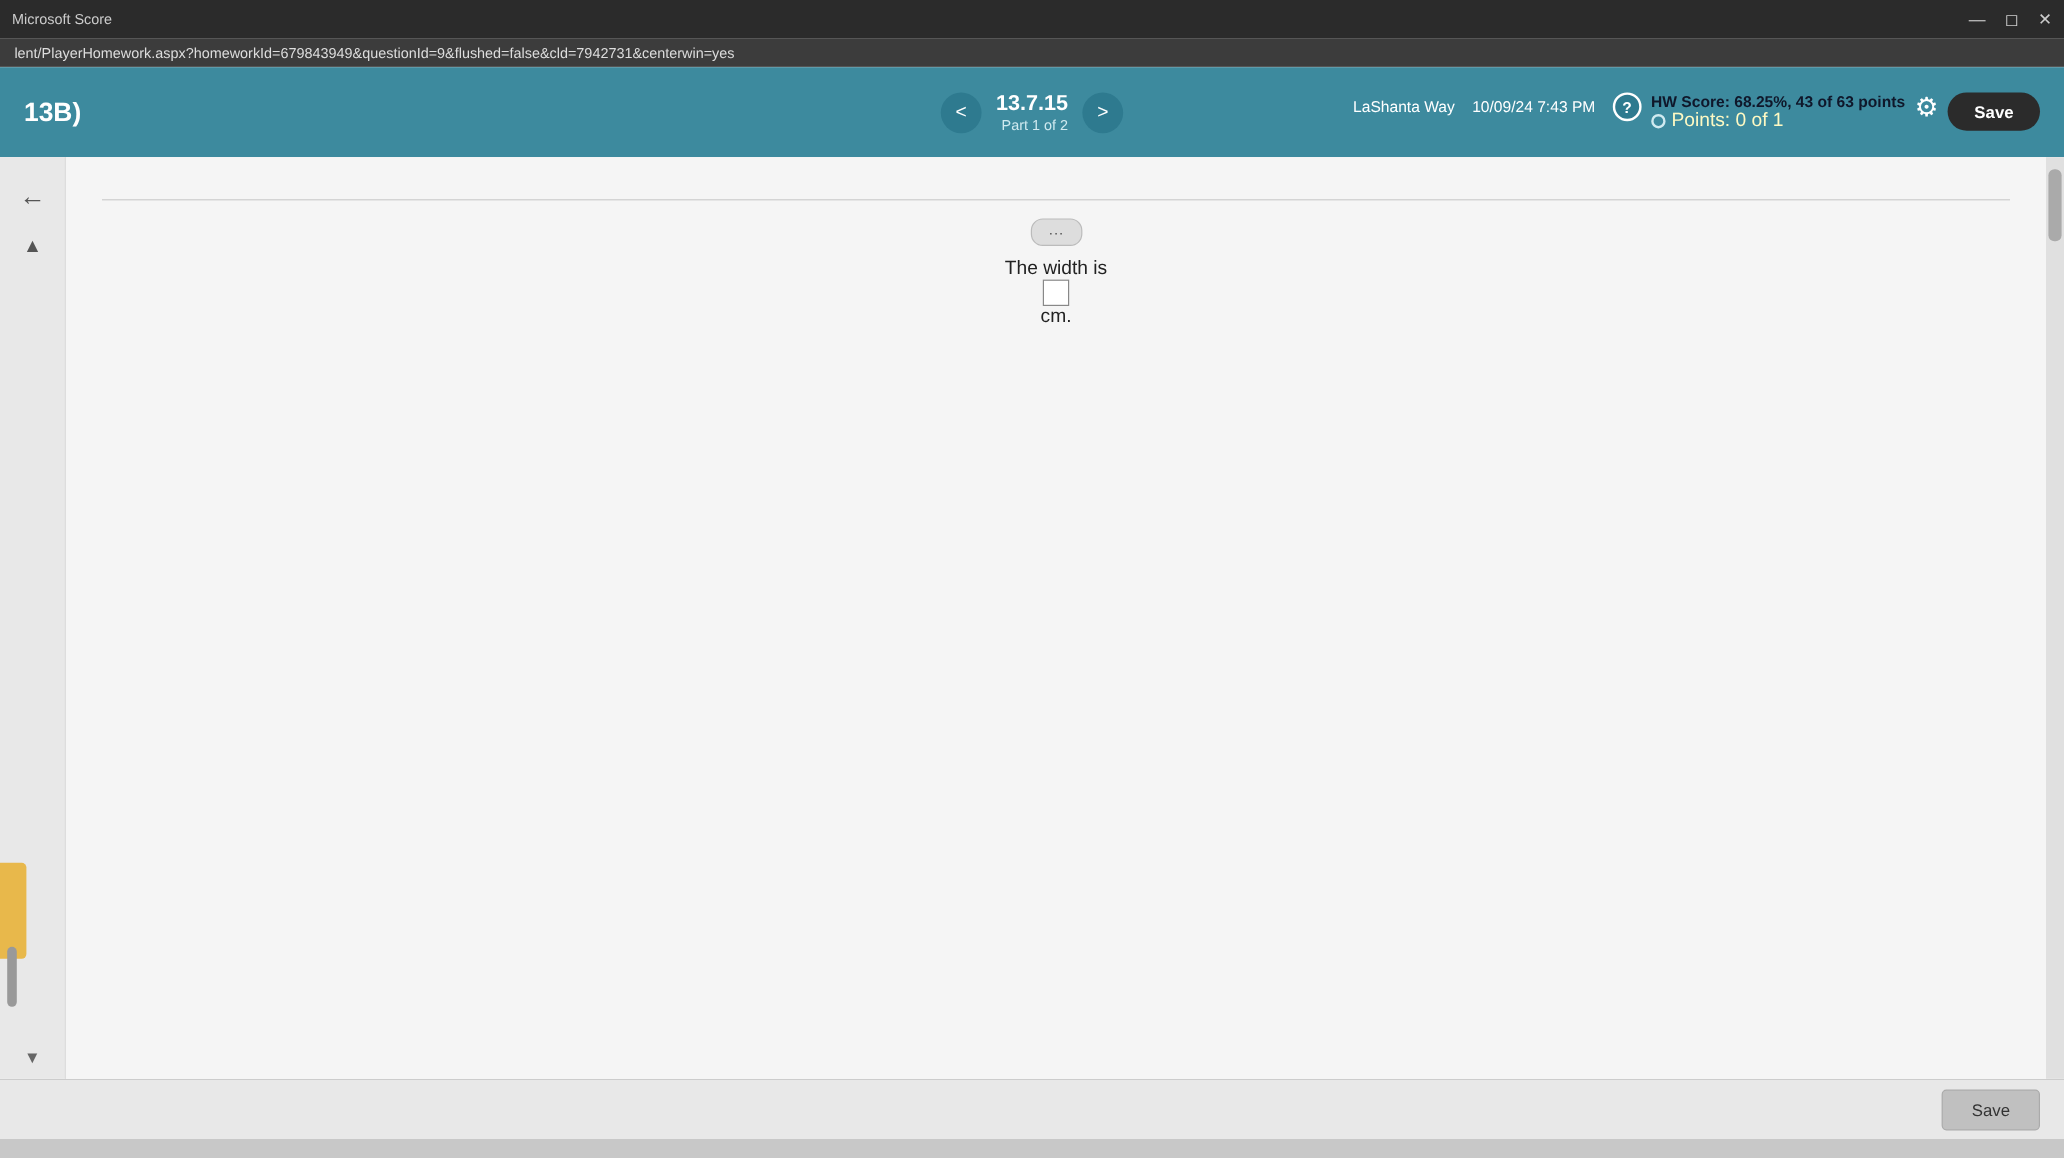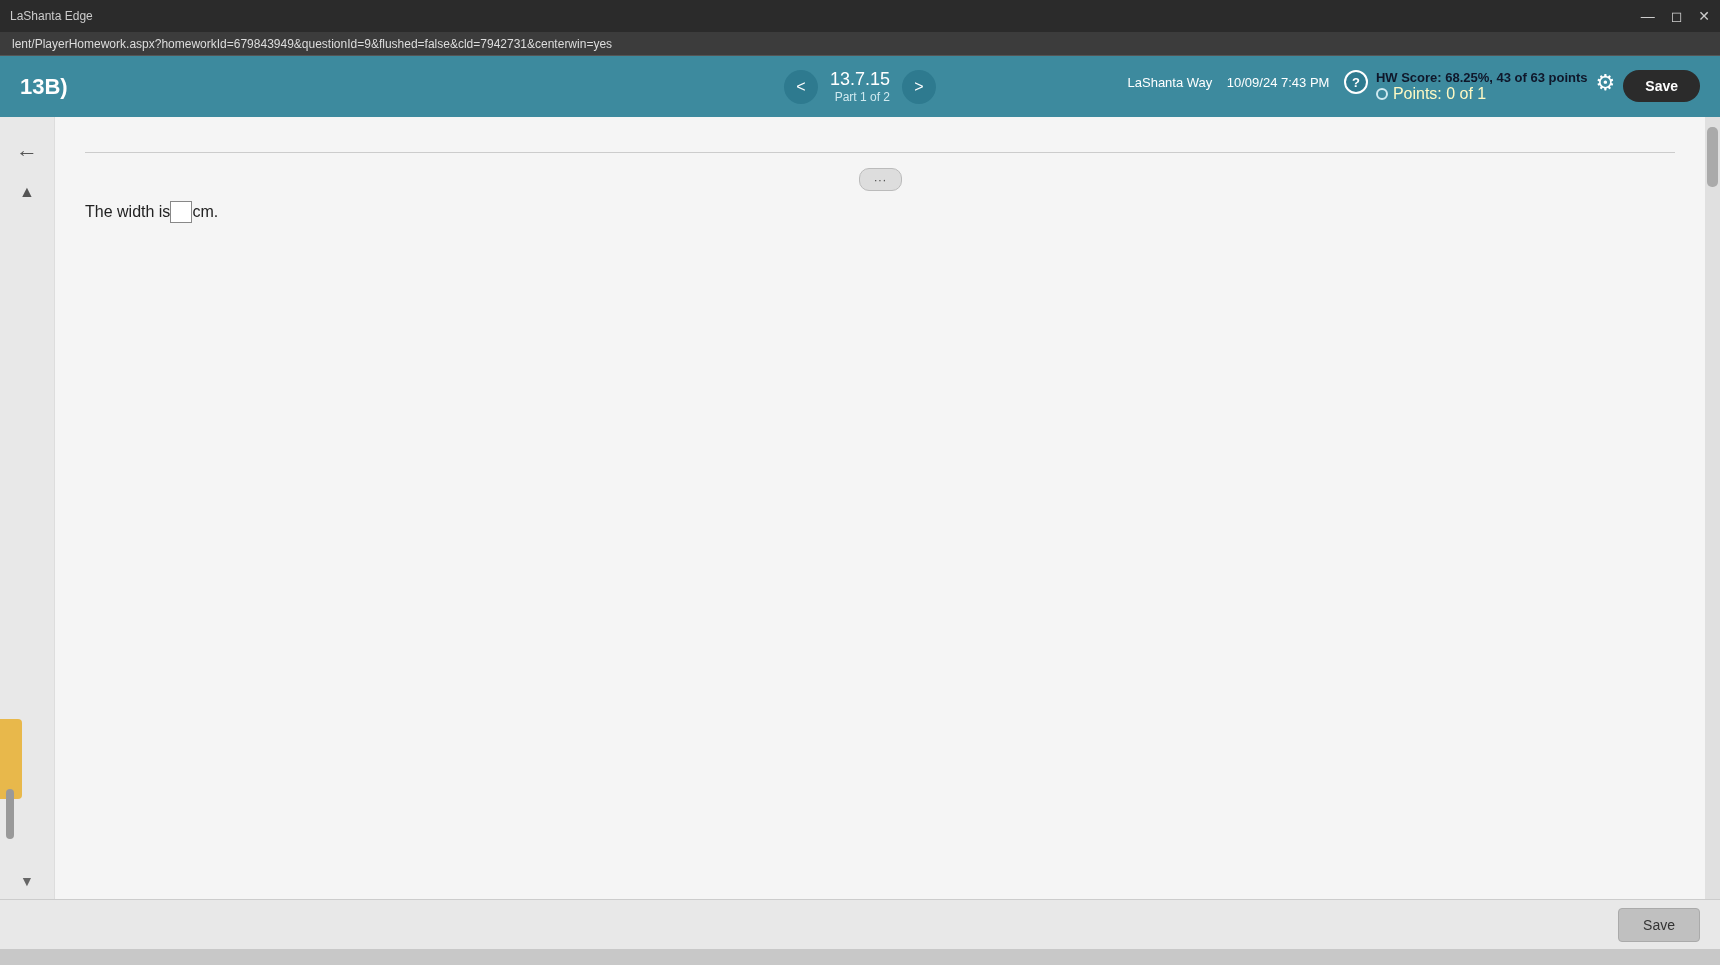--- a/index.html
+++ b/index.html
@@ -57,21 +57,21 @@
       background: #f0f0f0;
       height: calc(965px - 72px);
       display: flex;
       flex-direction: column;
       position: relative;
     }
 
     
     .app-header {
       background: #3d8a9e;
-      height: 61px;
+      height: 75px;
       display: flex;
       align-items: center;
       padding: 0 20px;
       position: relative;
     }
 
     .header-left {
       display: flex;
       align-items: center;
     }
@@ -105,21 +105,21 @@
       align-items: center;
       justify-content: center;
     }
 
     .nav-label {
       text-align: center;
       color: #fff;
     }
     .nav-label .question-num {
       font-size: 18px;
-      font-weight: normal;
+      font-weight: bold;
     }
     .nav-label .part-label {
       font-size: 12px;
       color: #d0eaf0;
       text-align: right;
     }
 
     .header-right {
       position: absolute;
       right: 20px;
@@ -270,20 +270,21 @@
       cursor: pointer;
     }
 
     .answer-row {
       display: flex;
       align-items: center;
       gap: 0;
       font-size: 16px;
       color: #222;
       margin-top: 10px;
+      flex-direction: column;
     }
 
     .answer-input {
       width: 22px;
       height: 22px;
       border: 1px solid #888;
       background: #fff;
       display: inline-block;
     }
 
@@ -330,21 +331,21 @@
       bottom: 10px;
       font-size: 14px;
       color: #666;
       cursor: pointer;
     }
   </style>
 </head>
 <body>
 
 <div class="title-bar">
-  <span class="title-bar-text">LaShanta Edge</span>
+  <span class="title-bar-text">Microsoft Score</span>
   <div class="title-bar-controls">
     <span>—</span>
     <span>◻</span>
     <span>✕</span>
   </div>
 </div>
 
 <div class="address-bar">
   <span>lent/PlayerHomework.aspx?homeworkId=679843949&amp;questionId=9&amp;flushed=false&amp;cld=7942731&amp;centerwin=yes</span>
 </div>

